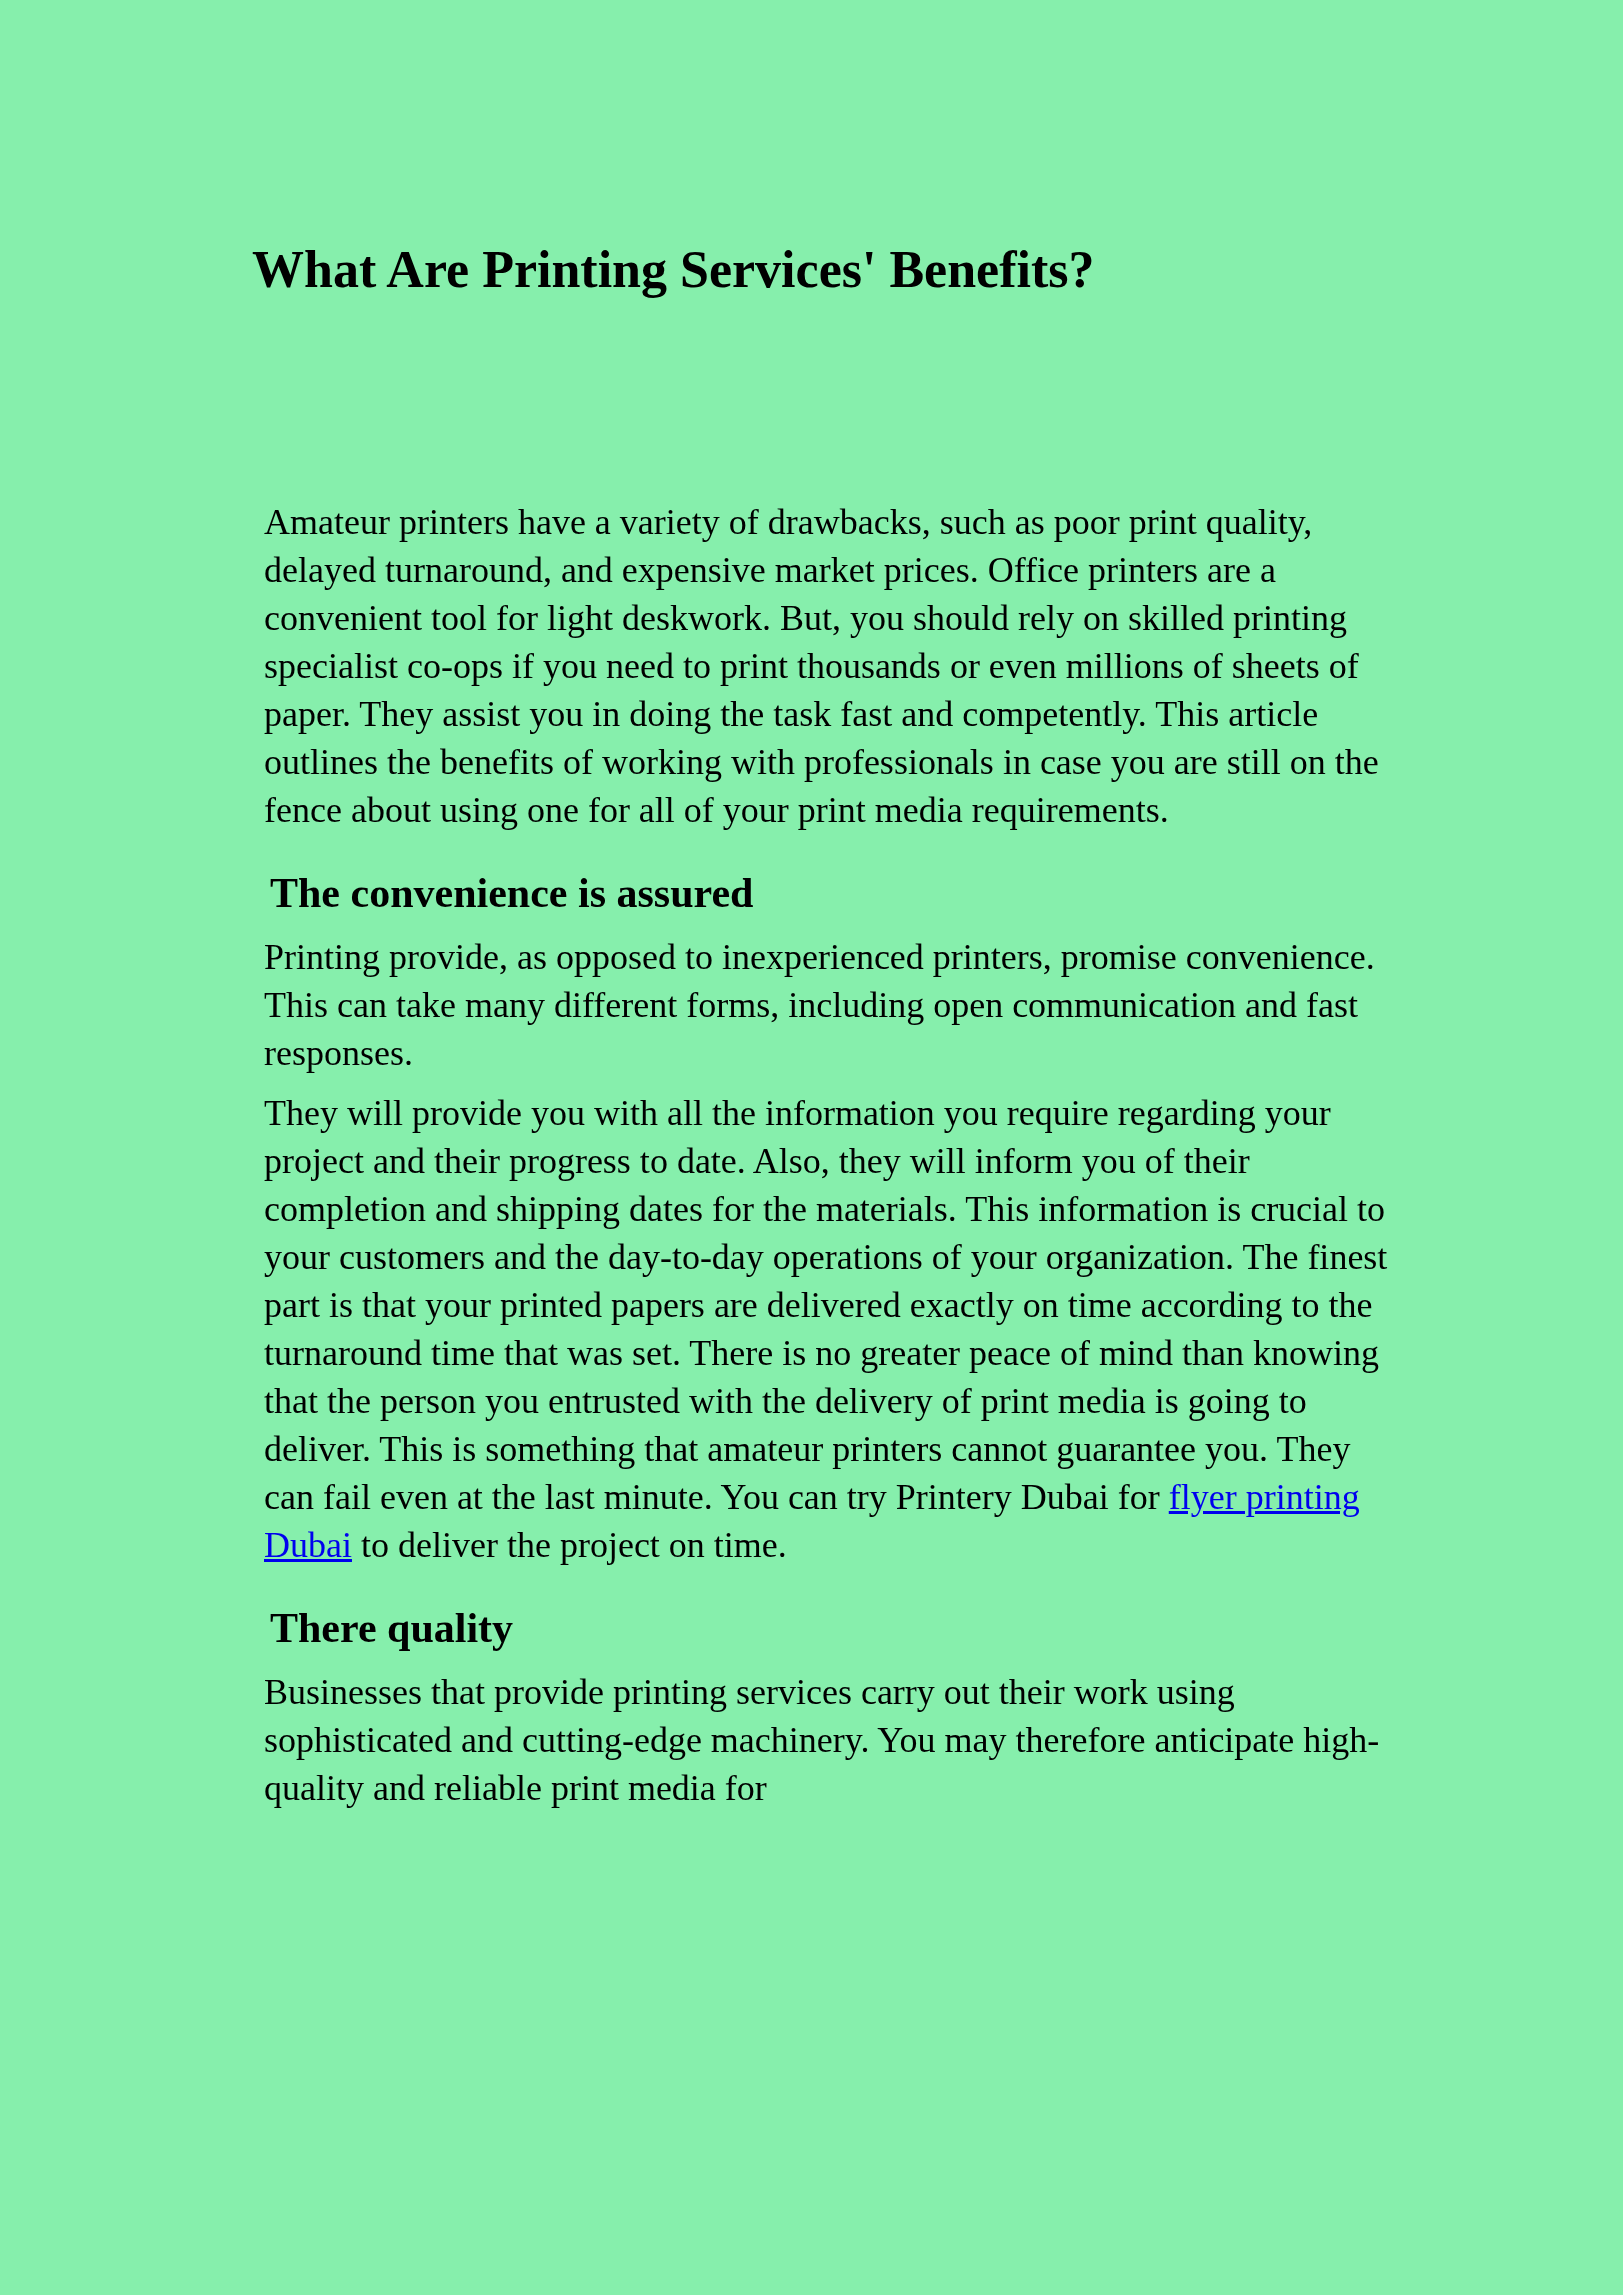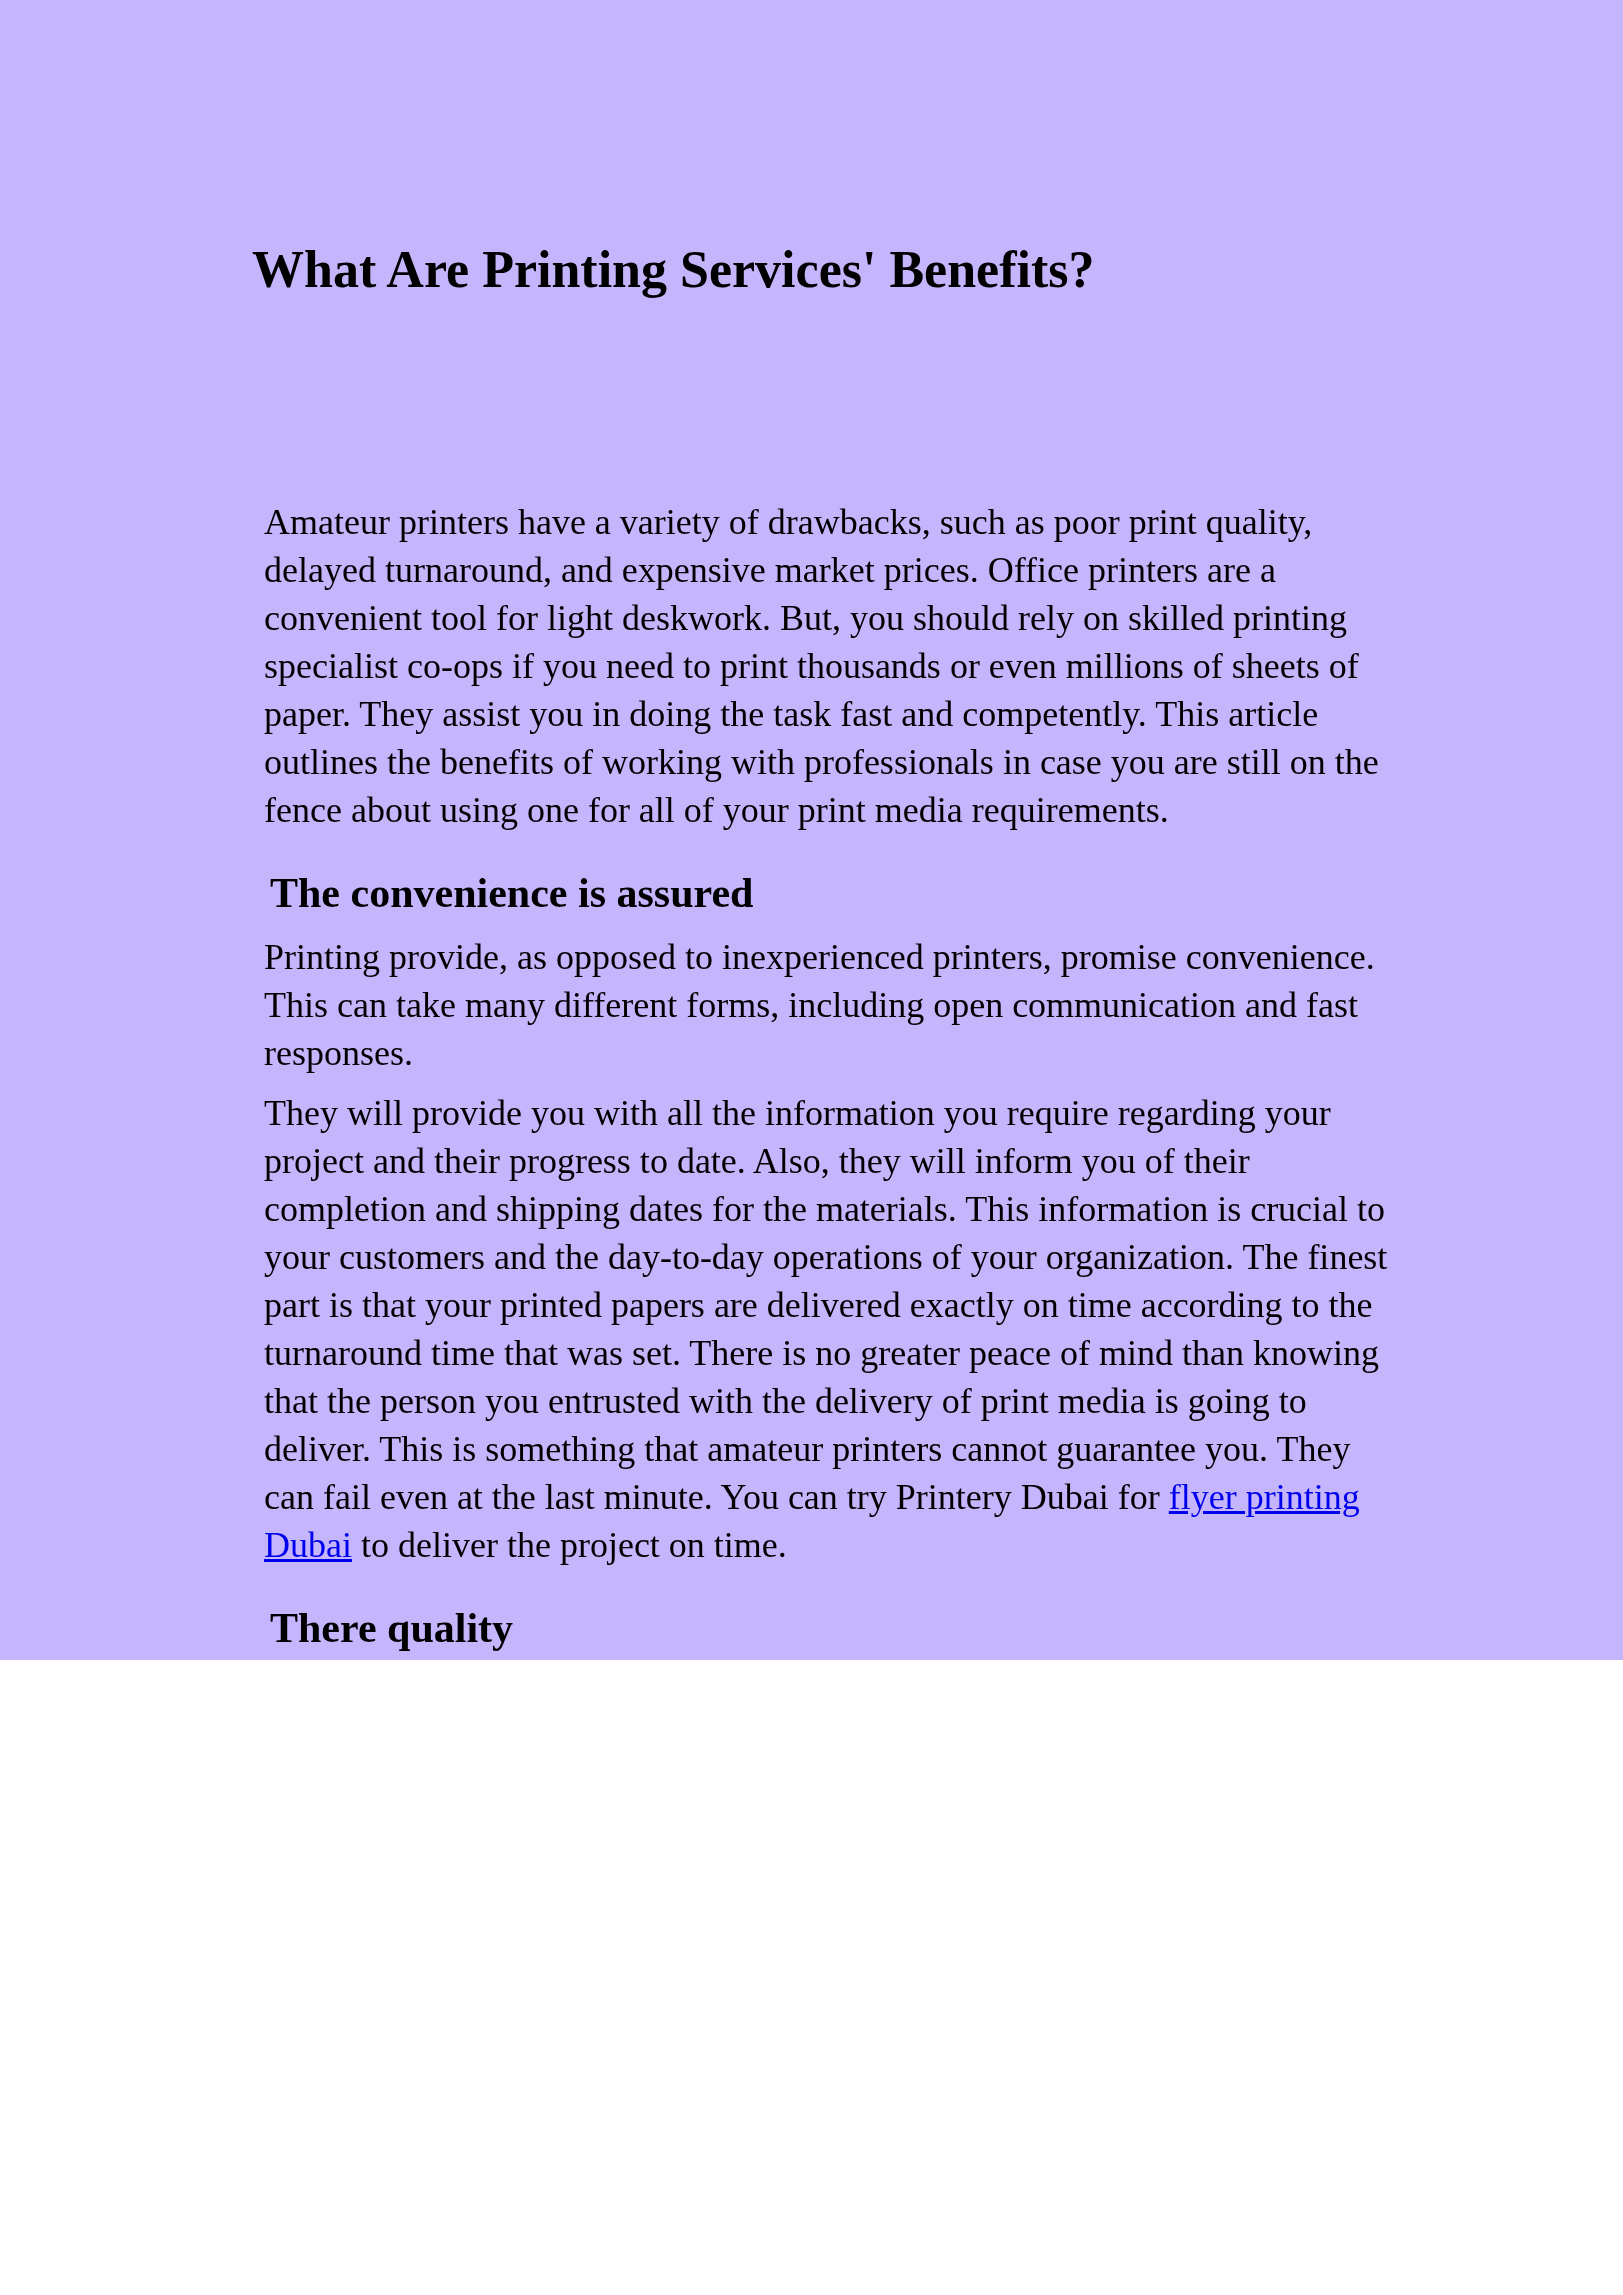--- a/index.html
+++ b/index.html
@@ -3,22 +3,22 @@
 <meta charset="utf-8">
 <style>
   html, body {
     margin: 0;
     padding: 0;
     background: #ffffff;
   }
   .page {
     position: relative;
     width: 1624px;
-    height: 1660px;
-    background: #c4b5fd;
+    height: 2295px;
+    background: #86efac;
     box-sizing: border-box;
     padding: 238px 223px 8px 252px;
     font-family: "Liberation Serif", serif;
     color: #000000;
     overflow: hidden;
   }
   .doc-title {
     font-size: 52px;
     font-weight: bold;
     line-height: 63px;
@@ -52,15 +52,16 @@
   <h2 class="section-heading">The convenience is assured</h2>
 
   <p class="body">Printing provide, as opposed to inexperienced printers, promise convenience. This can take many different forms, including open communication and fast responses.</p>
 
   <p class="body">
     <span>They will provide you with all the information you require regarding your project and their progress to date. Also, they will inform you of their completion and shipping dates for the materials. This information is crucial to your customers and the day-to-day operations of your organization. The finest part is that your printed papers are delivered exactly on time according to the turnaround time that was set. There is no greater peace of mind than knowing that the person you entrusted with the delivery of print media is going to deliver. This is something that amateur printers cannot guarantee you. They can fail even at the last minute. You can try Printery Dubai for </span><a class="inline-link" href="#">flyer printing Dubai</a><span> to deliver the project on time.</span>
   </p>
 
   <h2 class="section-heading">There quality</h2>
 
+  <p class="body">Businesses that provide printing services carry out their work using sophisticated and cutting-edge machinery. You may therefore anticipate high-quality and reliable print media for</p>
 
 </div>
 
 
 </body></html>

